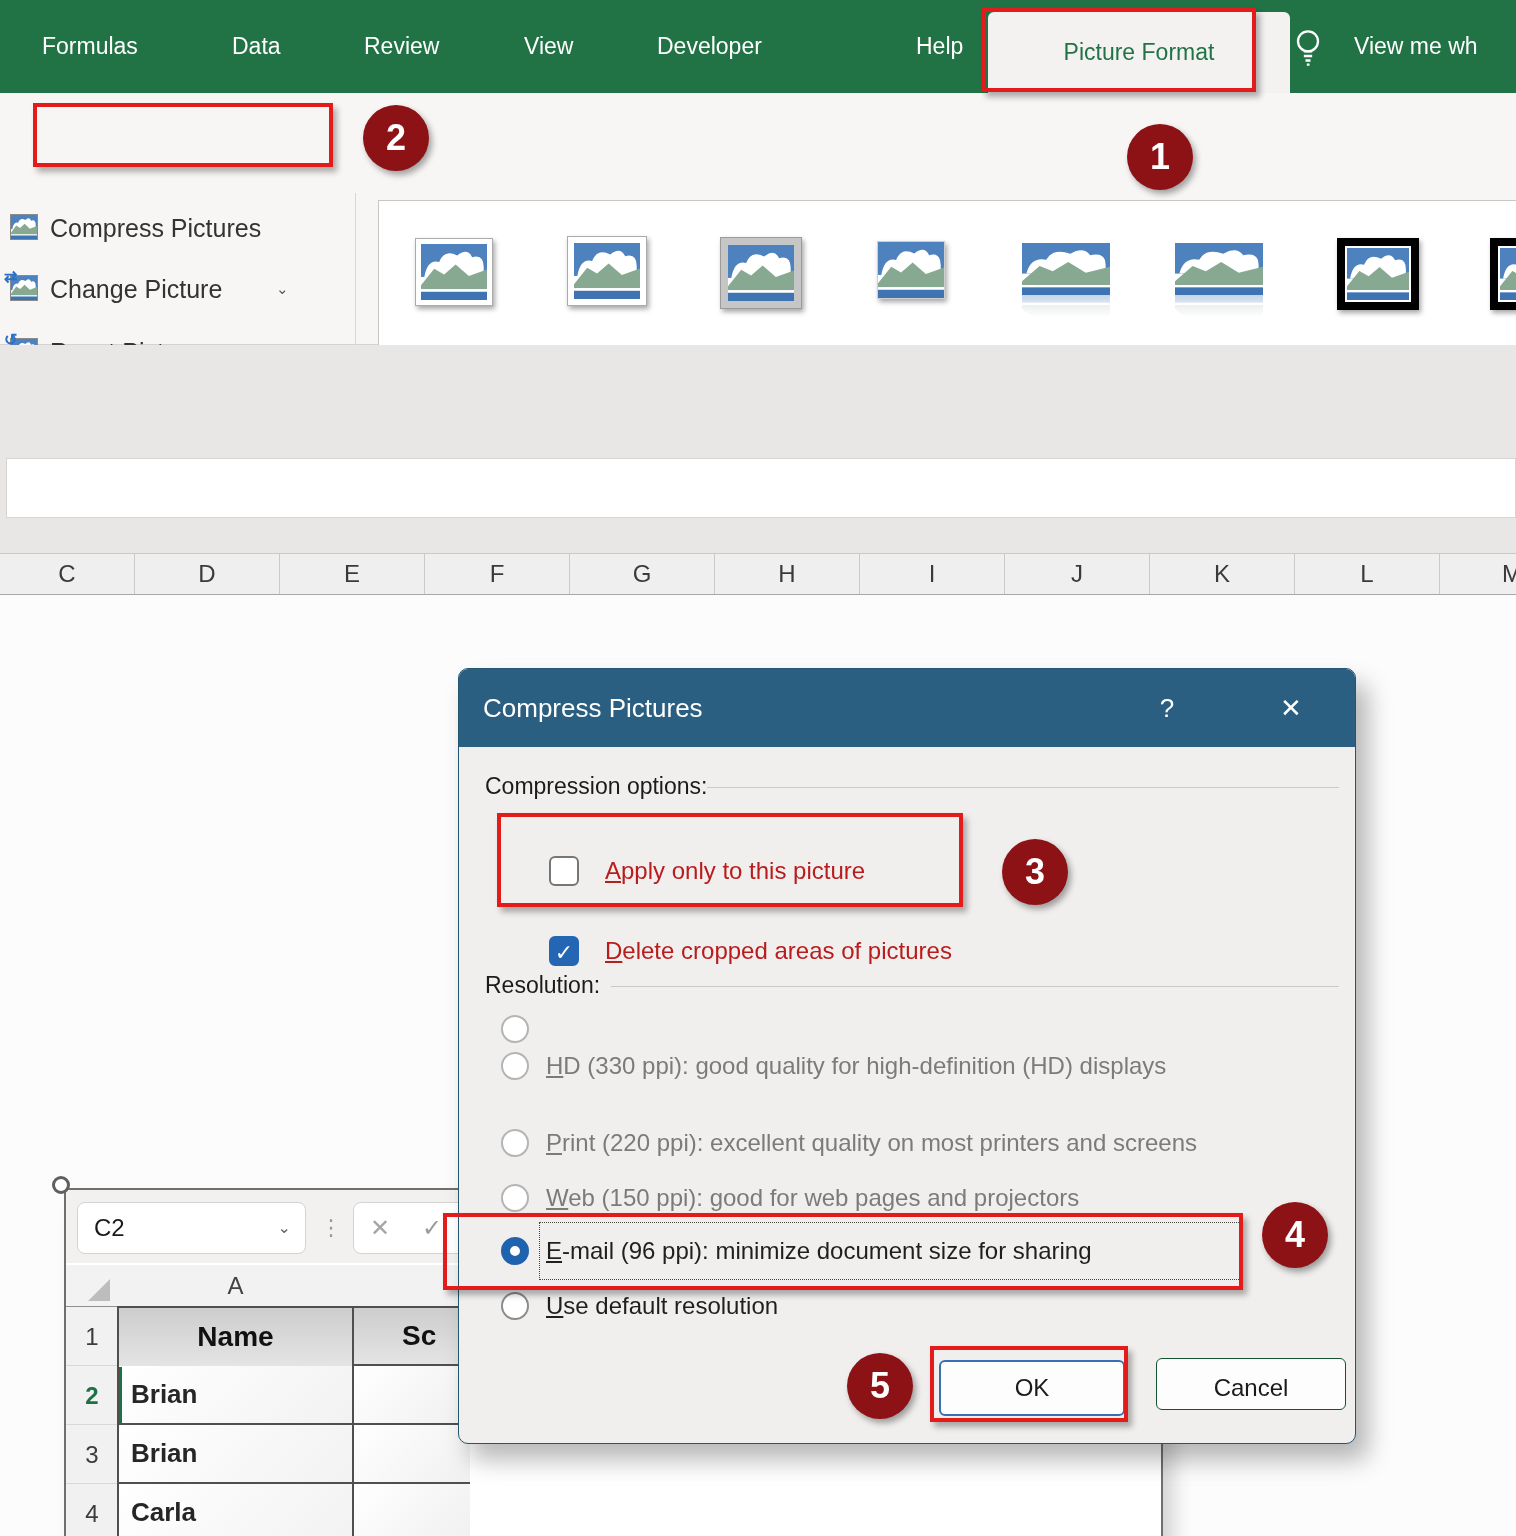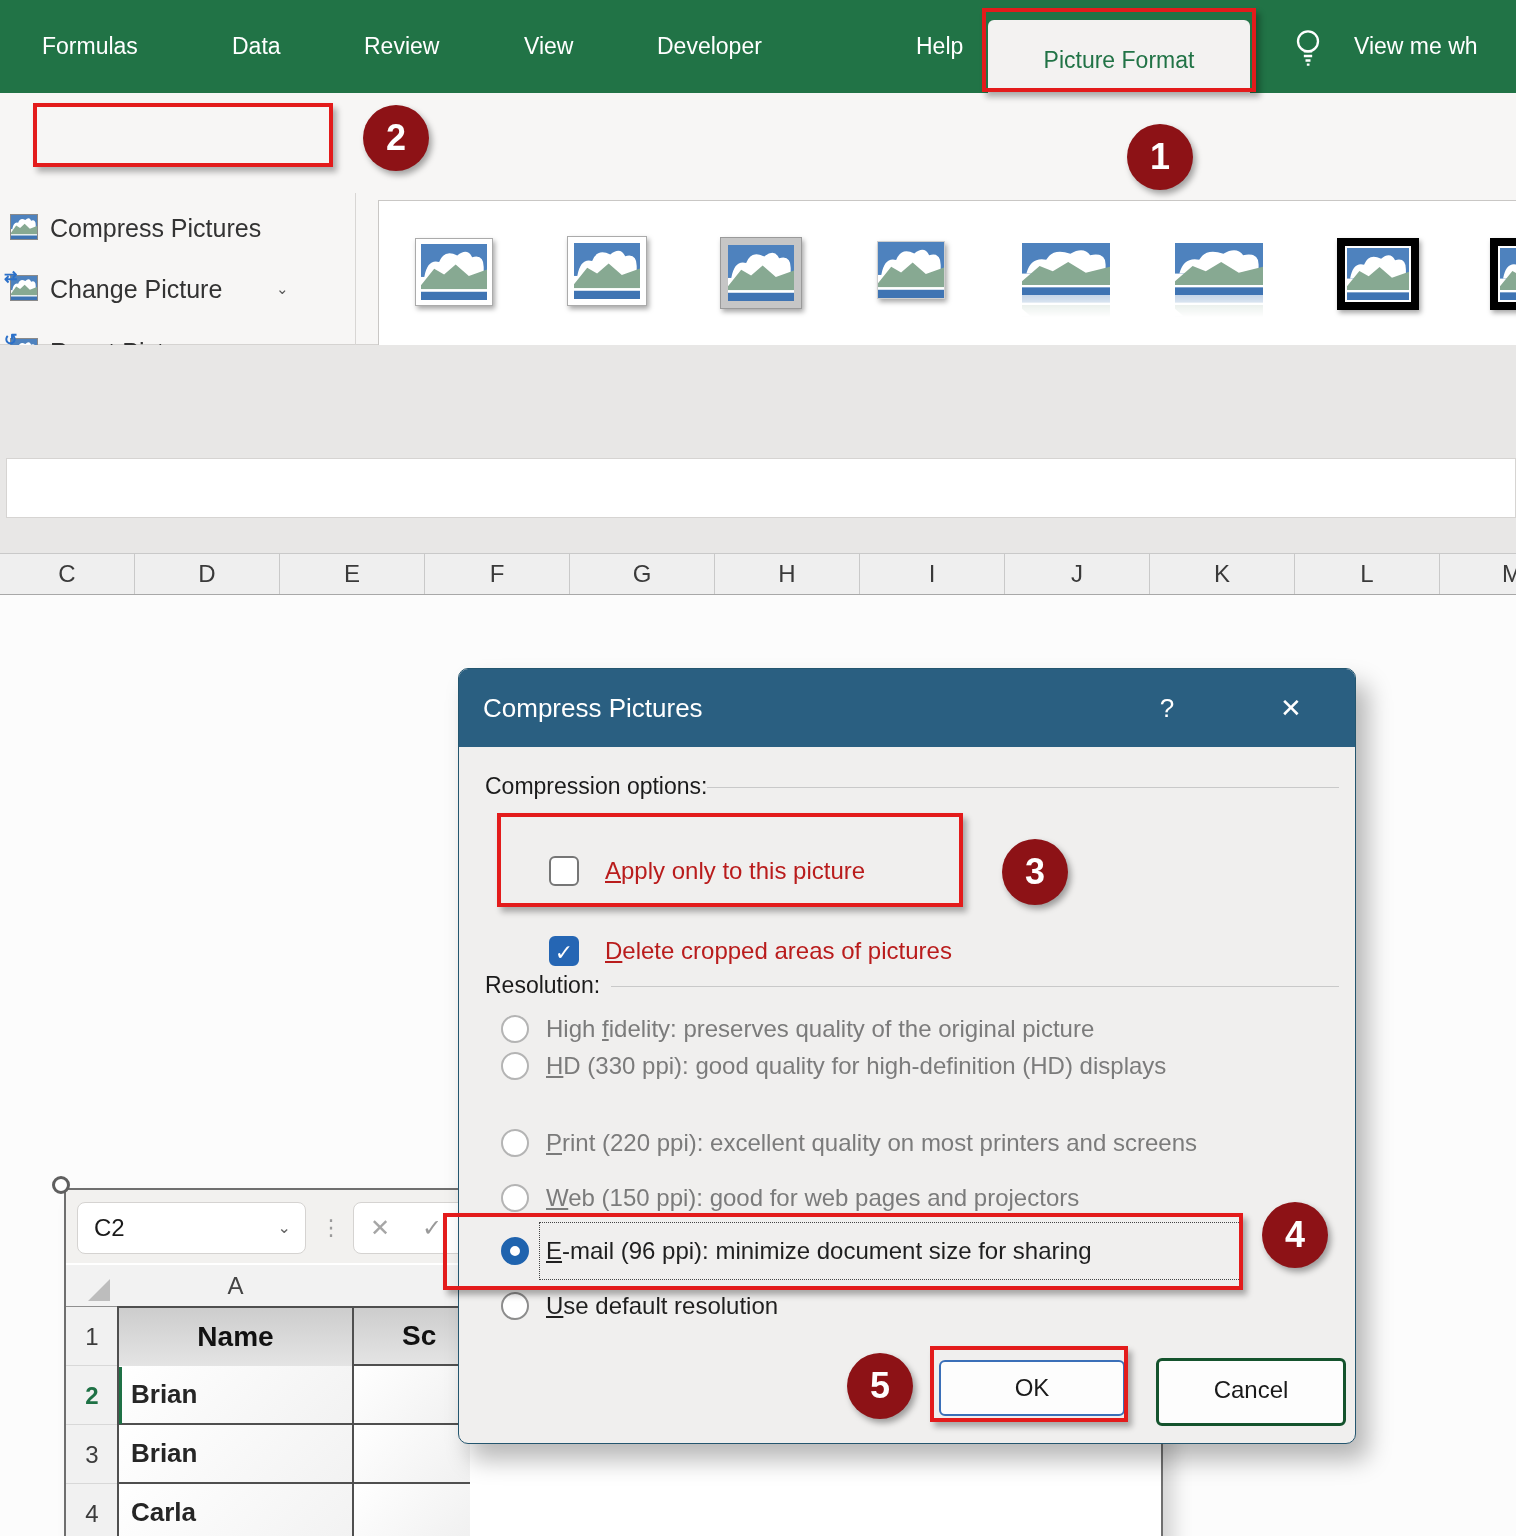--- a/index.html
+++ b/index.html
@@ -2,21 +2,21 @@
 <html><head>
 <meta charset="utf-8">
 <style>
   html,body{margin:0;padding:0;background:#fff;}
   *{box-sizing:border-box;font-family:"Liberation Sans",sans-serif;}
   .screen{position:relative;width:1516px;height:1536px;overflow:hidden;background:#FCFCFC;}
 
   
   .tabbar{position:absolute;left:0;top:0;width:1516px;height:93px;background:#217346;}
   .tab{position:absolute;top:0;height:93px;line-height:93px;color:#fff;font-size:23px;cursor:default;white-space:nowrap;}
-  .active-tab{position:absolute;left:988px;top:20px;width:262px;height:81px;background:#F3F2F1;border-radius:6px 6px 0 0;
+  .active-tab{position:absolute;left:988px;top:12px;width:302px;height:81px;background:#F3F2F1;border-radius:6px 6px 0 0;
     color:#217346;font-size:23px;text-align:center;line-height:81px;}
   .tellme{position:absolute;left:1354px;top:0;height:93px;line-height:93px;color:#fff;font-size:23px;white-space:nowrap;}
   .bulb{position:absolute;left:1288px;top:26px;width:40px;height:44px;}
 
   
   .ribbon-body{position:absolute;left:0;top:93px;width:1516px;height:252px;background:#F7F6F5;border-bottom:1px solid #D5D3D1;}
   .cmd{position:absolute;left:6px;height:56px;display:flex;align-items:center;cursor:default;}
   .cmd .icon{width:34px;height:32px;position:relative;margin-right:10px;flex:0 0 auto;}
   .cmd .icon svg{position:absolute;left:4px;top:2px;width:28px;height:26px;border:1px solid #8a8a8a;background:#fff;}
   .cmd .icon .ovl{position:absolute;left:-2px;top:-6px;font-size:16px;color:#2B70C9;font-weight:bold;}
@@ -100,21 +100,21 @@
   .chk-lbl{position:absolute;left:146px;font-size:24px;color:#b91c1c;white-space:nowrap;}
   .rad-row{position:absolute;left:0;width:100%;height:40px;}
   .rad-circle{position:absolute;left:42px;top:6px;width:28px;height:28px;border-radius:50%;background:#fff;border:2px solid #8C8C8C;}
   .rad-row.disabled .rad-circle{border-color:#B4B4B4;}
   .rad-row.selected .rad-circle{border:9px solid #1F63AE;}
   .rad-lbl{position:absolute;left:87px;top:0;line-height:40px;font-size:24px;color:#1f1f1f;white-space:nowrap;}
   .rad-row.disabled .rad-lbl{color:#7B7B7B;}
   .focus-dotted{position:absolute;left:80px;top:553px;width:702px;height:58px;border:1px dotted #444;}
   .btn{position:absolute;background:#FDFDFD;border-radius:6px;font-size:24px;color:#1a1a1a;text-align:center;cursor:pointer;}
   .btn-ok{left:480px;top:691px;width:186px;height:56px;line-height:52px;border:2px solid #3A6FB8;}
-  .btn-cancel{left:697px;top:689px;width:190px;height:68px;line-height:58px;border:3px solid #14532d;}
+  .btn-cancel{left:697px;top:689px;width:190px;height:52px;line-height:58px;border:1px solid #14532d;}
 
   
   .redbox{position:absolute;border:4px solid #E31B1B;box-shadow:4px 5px 6px rgba(0,0,0,.30);}
   .badge{position:absolute;width:66px;height:66px;border-radius:50%;background:#8D1216;color:#fff;font-size:36px;font-weight:bold;
     text-align:center;line-height:66px;box-shadow:3px 4px 6px rgba(0,0,0,.35);}
   .badge1{left:1127px;top:124px;} .badge2{left:363px;top:105px;} .badge3{left:1002px;top:839px;}
   .badge4{left:1262px;top:1202px;} .badge5{left:847px;top:1353px;}
 </style>
 </head>
 <body>
@@ -394,21 +394,20 @@
         <div class="chk-row" style="top: 262px; left: 0px; width: 100%;">
           <span class="chk-box on" style="top: 5px;">✓</span>
           <span class="chk-lbl"><u>D</u>elete cropped areas of pictures</span>
         </div>
       </div>
     <div class="grp-label" style="top:303px;">Resolution:</div>
     <div class="grp-line" style="top:317px;left:152px;width:728px;"></div>
     <div id="radios-host">
         <div class="rad-row disabled" style="top: 340px;">
           <span class="rad-circle"></span>
-          <span class="rad-lbl">High <u>f</u>idelity: preserves quality of the original picture</span>
         </div>
         <div class="rad-row disabled" style="top: 377px;">
           <span class="rad-circle"></span>
           <span class="rad-lbl"><u>H</u>D (330 ppi): good quality for high-definition (HD) displays</span>
         </div>
         <div class="rad-row disabled" style="top: 454px;">
           <span class="rad-circle"></span>
           <span class="rad-lbl"><u>P</u>rint (220 ppi): excellent quality on most printers and screens</span>
         </div>
         <div class="rad-row disabled" style="top: 509px;">

